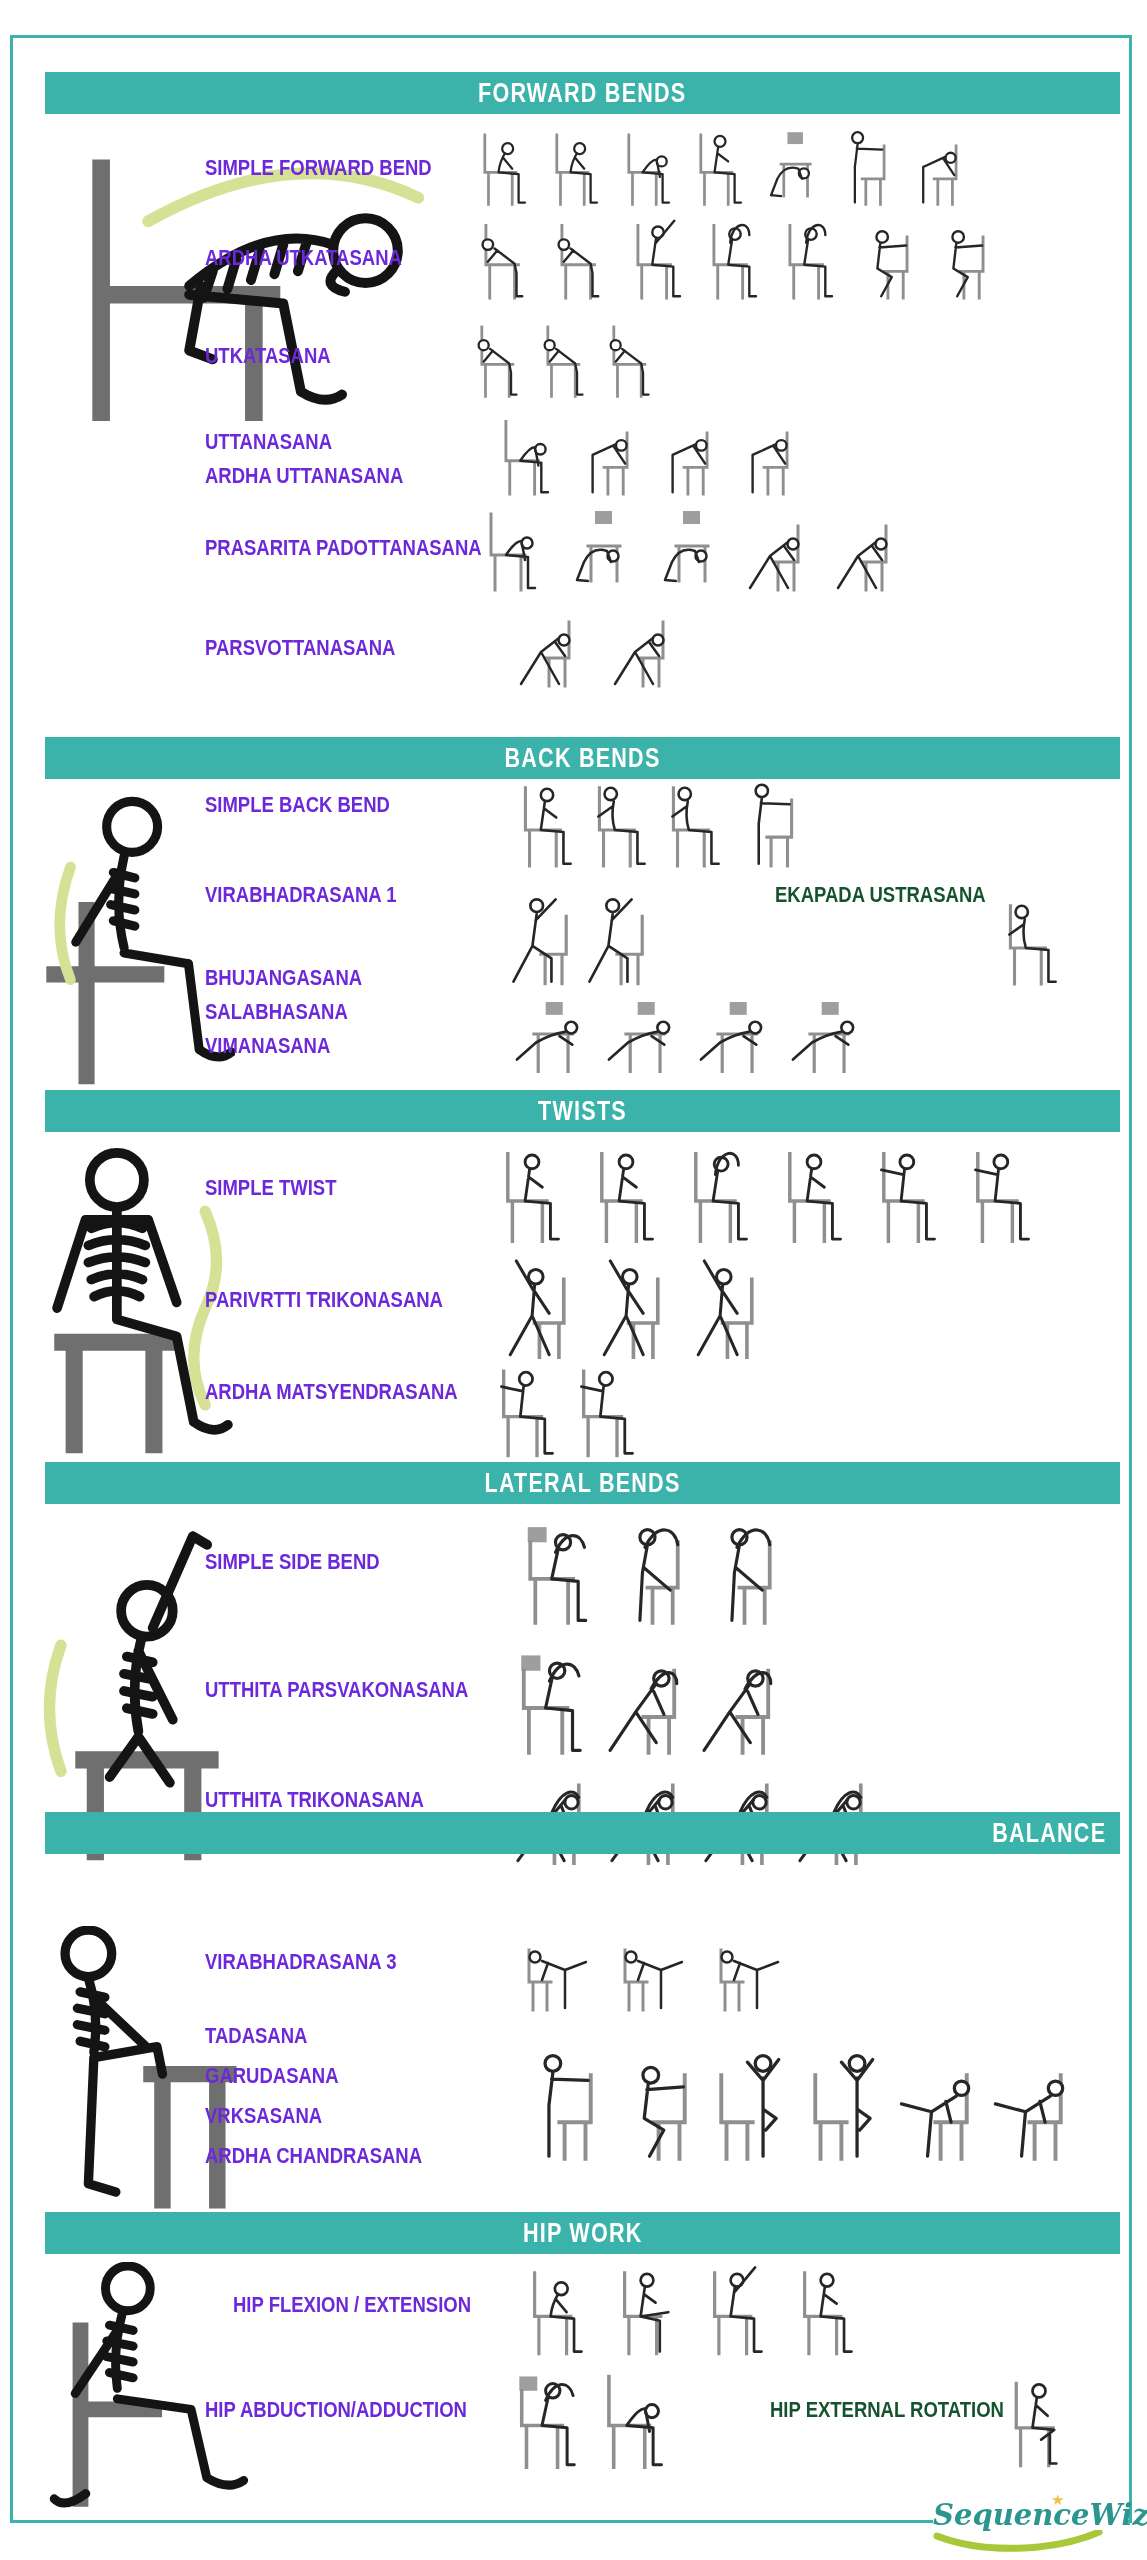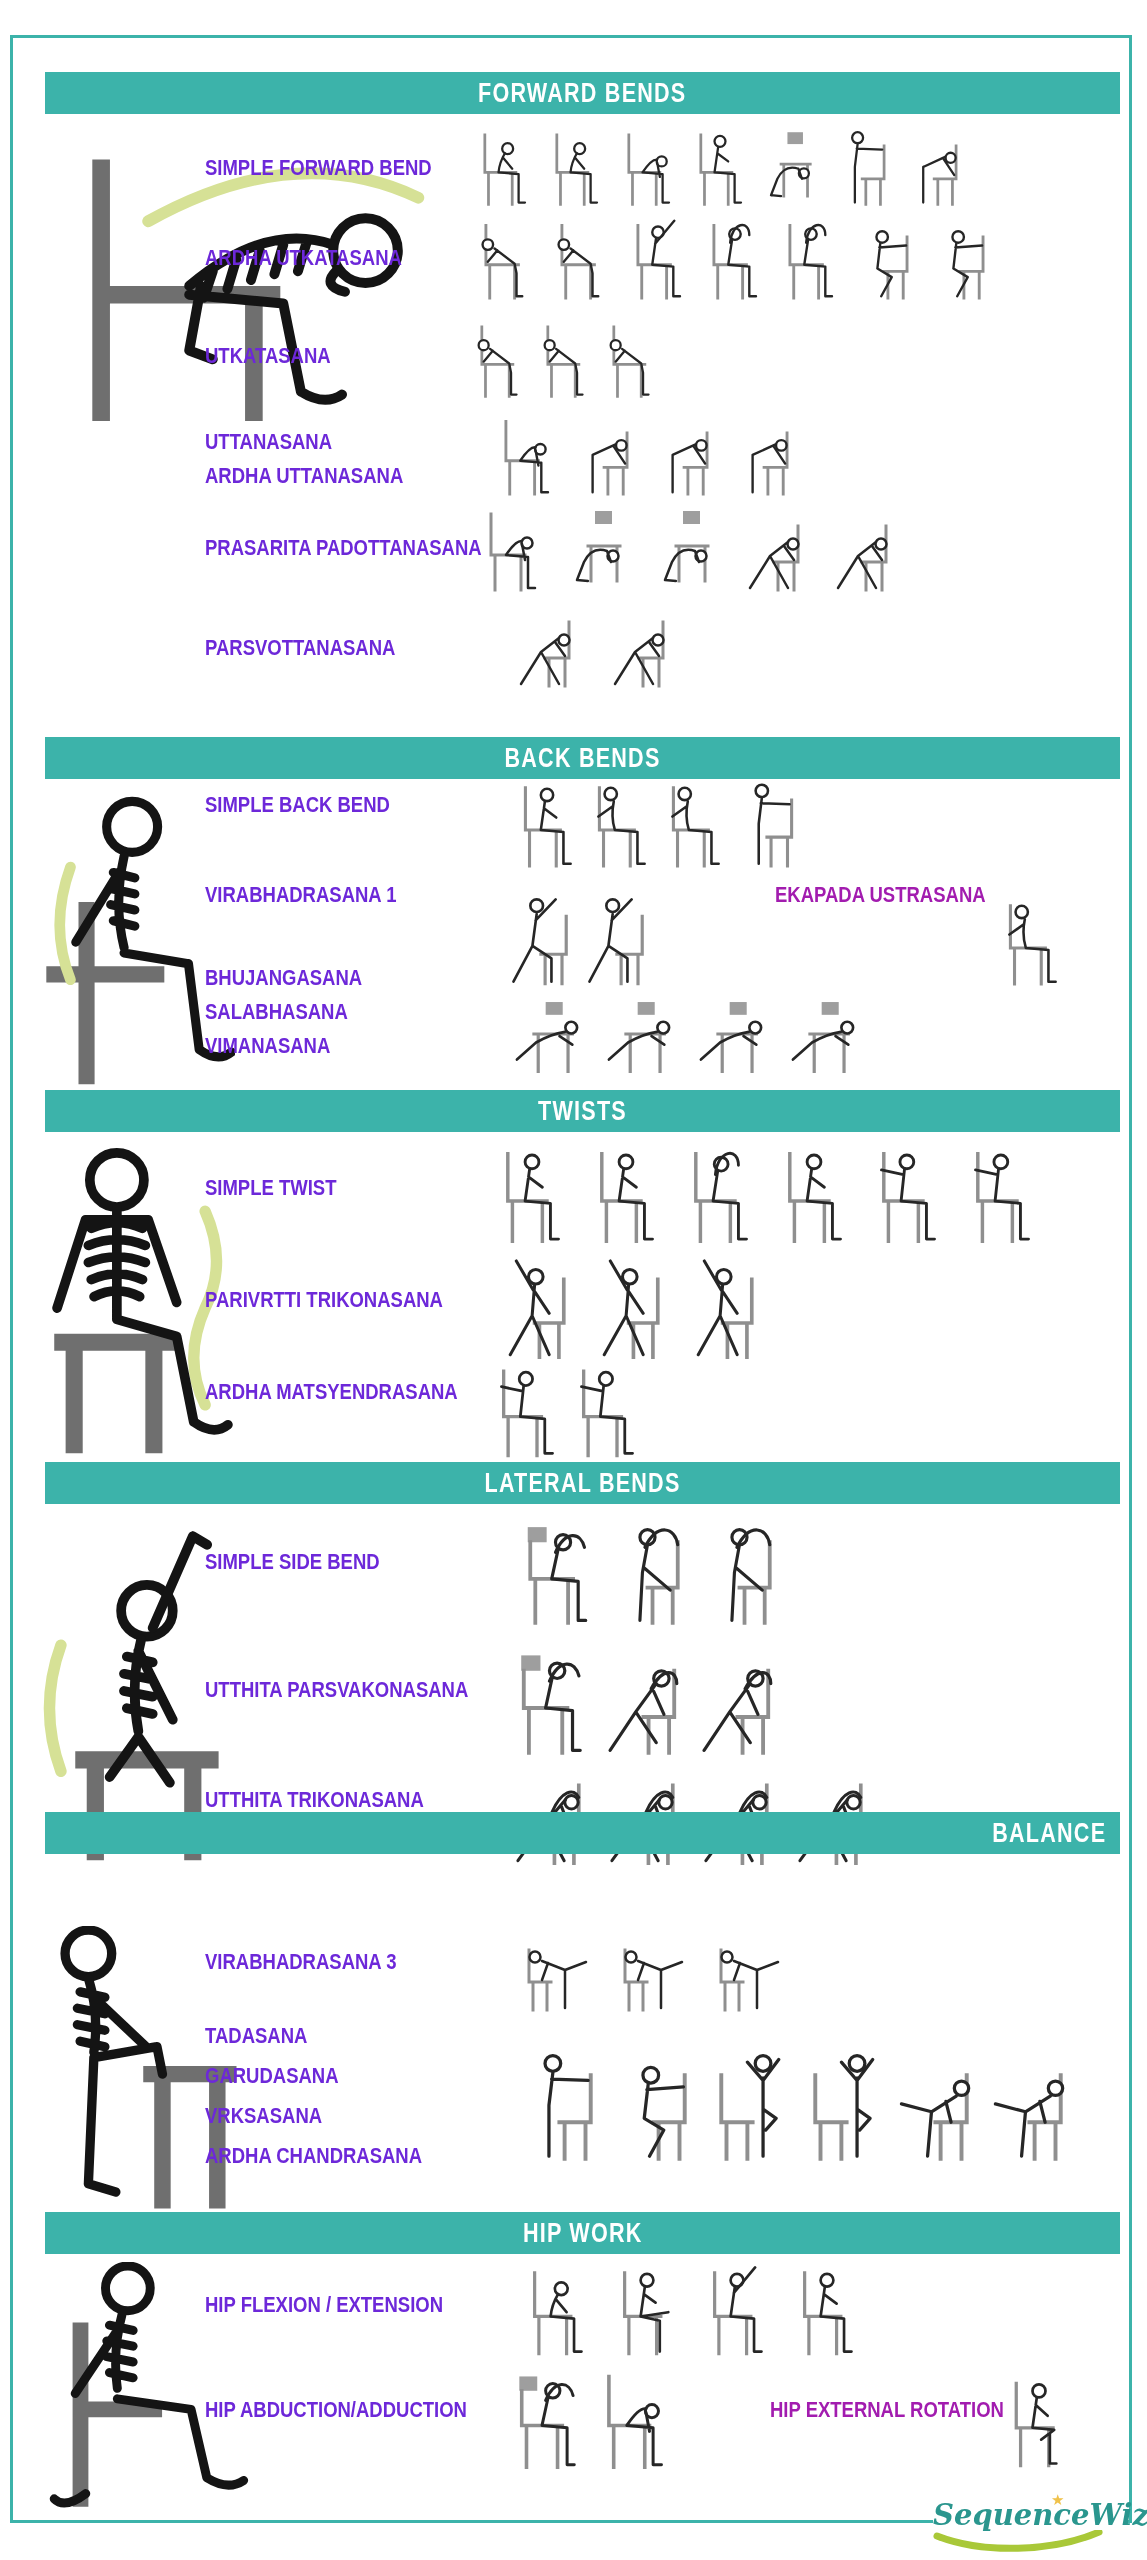--- a/index.html
+++ b/index.html
@@ -11,21 +11,21 @@
         background:#fff;padding:0 22px;font-size:41px;font-weight:400;
         color:#35a09c;white-space:nowrap;letter-spacing:1px;z-index:5;}
   .sec-band{position:absolute;left:45px;width:1075px;height:42px;
         background:#3cb3aa;text-align:center;z-index:2;}
   .band-text{display:inline-block;line-height:42px;color:#ffffff;font-weight:bold;
         font-size:27px;letter-spacing:1.5px;transform:scaleX(.8);white-space:nowrap;}
   .pose-label{position:absolute;left:205px;width:280px;color:#6d28d9;
         font-weight:bold;font-size:21.5px;z-index:3;}
   .pose-label .ln{transform:scaleX(.86);transform-origin:left center;
         white-space:nowrap;}
-  .pose-label2{position:absolute;color:#a21caf;font-weight:bold;font-size:21.5px;z-index:3;}
+  .pose-label2{position:absolute;color:#14532d;font-weight:bold;font-size:21.5px;z-index:3;}
   .pose-label2 .ln{transform:scaleX(.86);transform-origin:left center;white-space:nowrap;line-height:34px;}
   .fig{position:absolute;z-index:1;}
   .fig svg{width:100%;height:100%;display:block;}
   .skel{position:absolute;z-index:1;}
   .skel svg{width:100%;height:100%;display:block;}
   .c{stroke:#8f8f8f;stroke-width:3;fill:none;stroke-linecap:square;}
   .gb{fill:#9e9e9e;stroke:none;}
   .p{stroke:#262626;stroke-width:2.5;fill:none;stroke-linecap:round;stroke-linejoin:round;}
   .ph{stroke:#262626;stroke-width:2.5;fill:#ffffff;}
   .sk{stroke:#141414;stroke-width:3.4;fill:none;stroke-linecap:round;stroke-linejoin:round;}
@@ -650,21 +650,21 @@
         <svg viewBox="0 0 72 92" preserveAspectRatio="xMidYMax meet">
           <use href="#v-halfMoon"></use>
         </svg>
       </div>
       <div class="sec-band" style="top: 2212px;"><span class="band-text">HIP WORK</span></div>
       <div class="skel" style="left: 38px; top: 2262px; width: 235px; height: 250px;">
         <svg viewBox="0 0 85 95" preserveAspectRatio="xMidYMid meet">
           <use href="#skel-6"></use>
         </svg>
       </div>
-      <div class="pose-label" style="top: 2288px;">
+      <div class="pose-label" style="top: 2288px; margin-left: 28px;">
         <div class="ln" style="line-height: 34px;">HIP FLEXION / EXTENSION</div>
       </div>
       <div class="fig" style="left: 512px; top: 2260px; width: 90px; height: 98px;">
         <svg viewBox="0 0 72 92" preserveAspectRatio="xMidYMax meet">
           <use href="#v-sitSlump"></use>
         </svg>
       </div>
       <div class="fig" style="left: 602px; top: 2260px; width: 90px; height: 98px;">
         <svg viewBox="0 0 72 92" preserveAspectRatio="xMidYMax meet">
           <use href="#v-hipFlex"></use>

